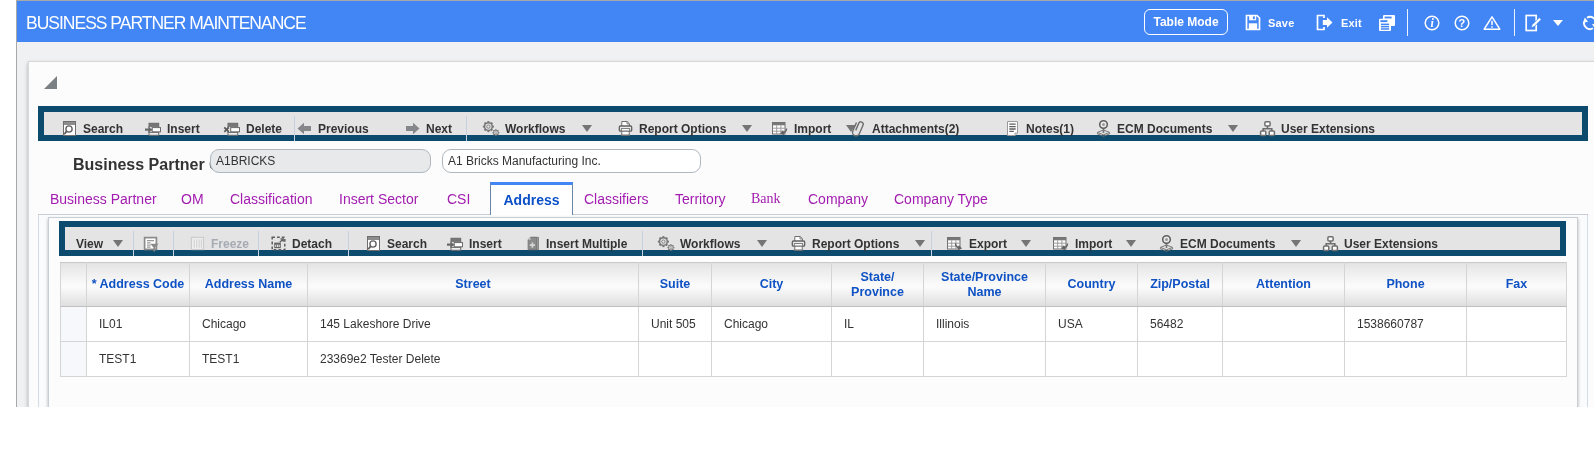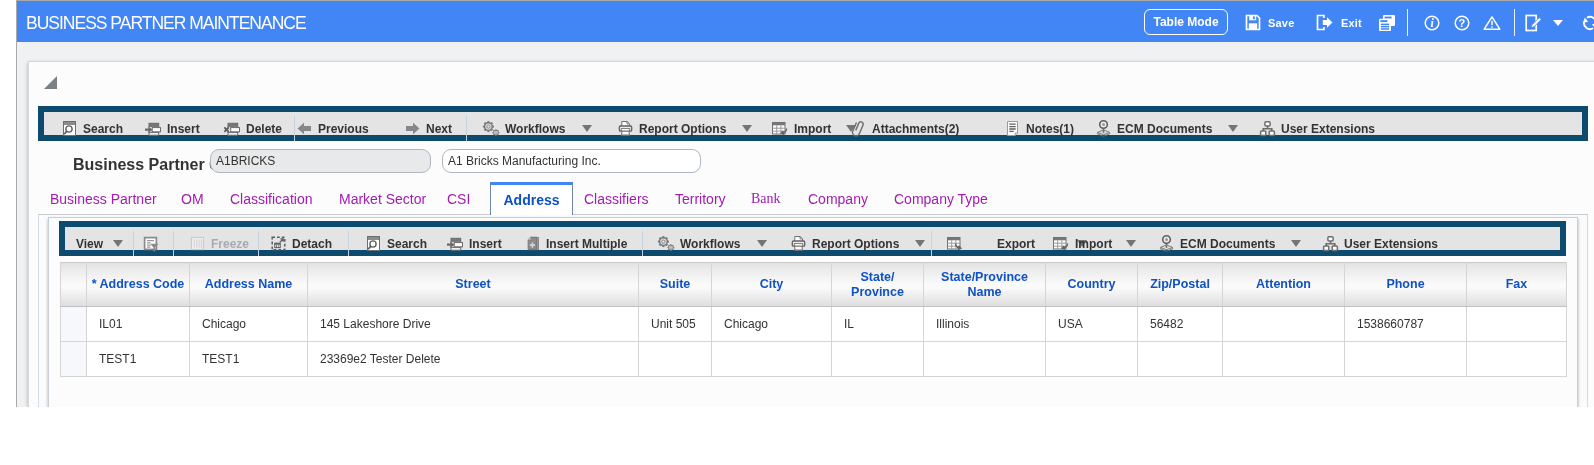--- a/index.html
+++ b/index.html
@@ -270,21 +270,21 @@
         </svg>User Extensions</div>
   </div>
   <div class="bpc-label">Business Partner Code</div>
   <div class="inp inp1">A1BRICKS</div>
   <div class="inp inp2">A1 Bricks Manufacturing Inc.</div>
   <div class="contentbox"></div>
   <div class="tabs-line"></div>
   <div class="tab" style="left:34px;">Business Partner</div>
   <div class="tab" style="left:165px;">OM</div>
   <div class="tab" style="left:214px;">Classification</div>
-  <div class="tab" style="left:323px;">Market Sector</div>
+  <div class="tab" style="left:323px;">Insert Sector</div>
   <div class="tab" style="left:431px;">CSI</div>
   <div class="tab" style="left:568px;">Classifiers</div>
   <div class="tab" style="left:659px;">Territory</div>
   <div class="tab" style="left:735px;font-family:Liberation Serif, serif;">Bank</div>
   <div class="tab" style="left:792px;">Company</div>
   <div class="tab" style="left:878px;">Company Type</div>
   <div class="tab-active-box">
       <span>Address</span>
     </div>
   <div class="addrpanel"></div>
@@ -315,21 +315,21 @@
           <use href="#i-multi"></use>
         </svg>Insert Multiple</div>
     <div class="vsep" style="left:577px;"></div>
     <div class="titem" style="left:592px;"><svg width="18" height="17" viewBox="0 0 18 17">
           <use href="#i-gears"></use>
         </svg>Workflows<span class="caret" style="margin-left:17px;"></span></div>
     <div class="titem" style="left:725px;"><svg width="17" height="17" viewBox="0 0 17 17">
           <use href="#i-printer"></use>
         </svg>Report Options<span class="caret" style="margin-left:16px;"></span></div>
     <div class="vsep" style="left:866px;"></div>
-    <div class="titem" style="left:881px;gap:28px;"><svg width="18" height="17" viewBox="0 0 18 17">
+    <div class="titem" style="left:881px;"><svg width="18" height="17" viewBox="0 0 18 17">
           <use href="#i-tblout"></use>
         </svg>Export<span class="caret" style="margin-left:14px;"></span></div>
     <div class="titem" style="left:987px;"><svg width="18" height="17" viewBox="0 0 18 17">
           <use href="#i-tblin"></use>
         </svg>Import<span class="caret" style="margin-left:14px;"></span></div>
     <div class="titem" style="left:1093px;"><svg width="17" height="17" viewBox="0 0 17 17">
           <use href="#i-ecm"></use>
         </svg>ECM Documents<span class="caret" style="margin-left:16px;"></span></div>
     <div class="titem" style="left:1257px;"><svg width="17" height="17" viewBox="0 0 17 17">
           <use href="#i-org"></use>

